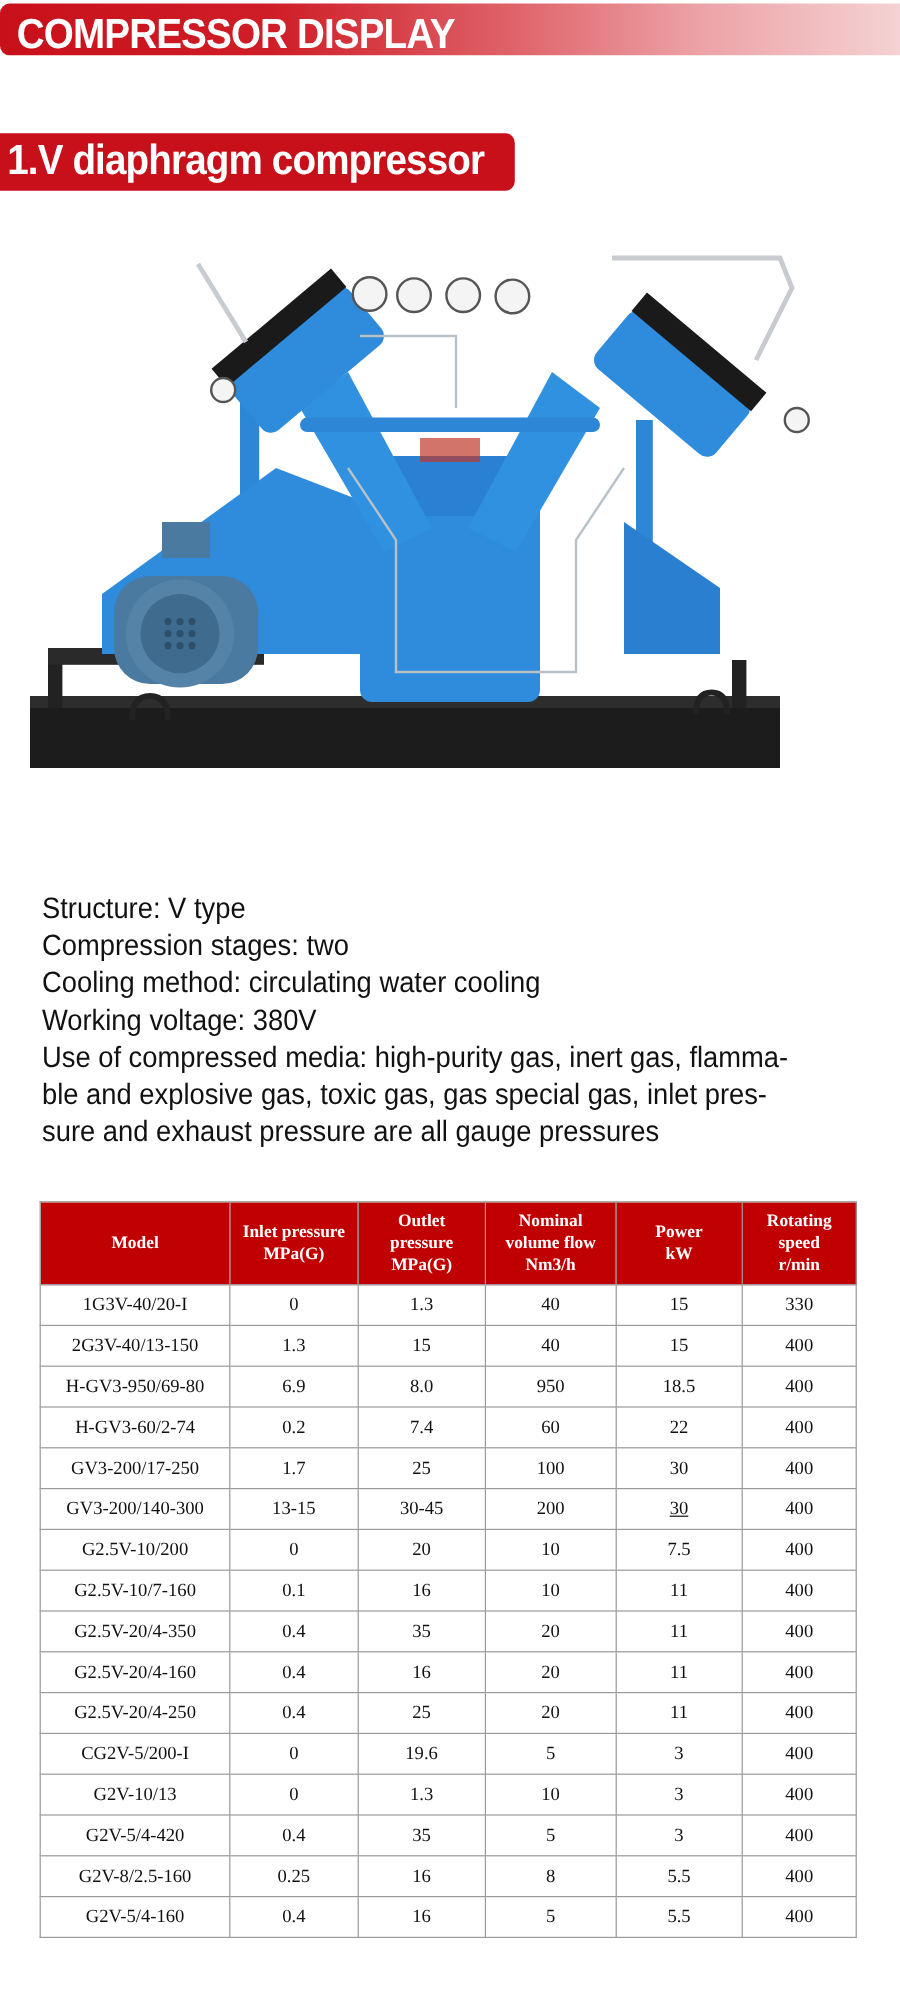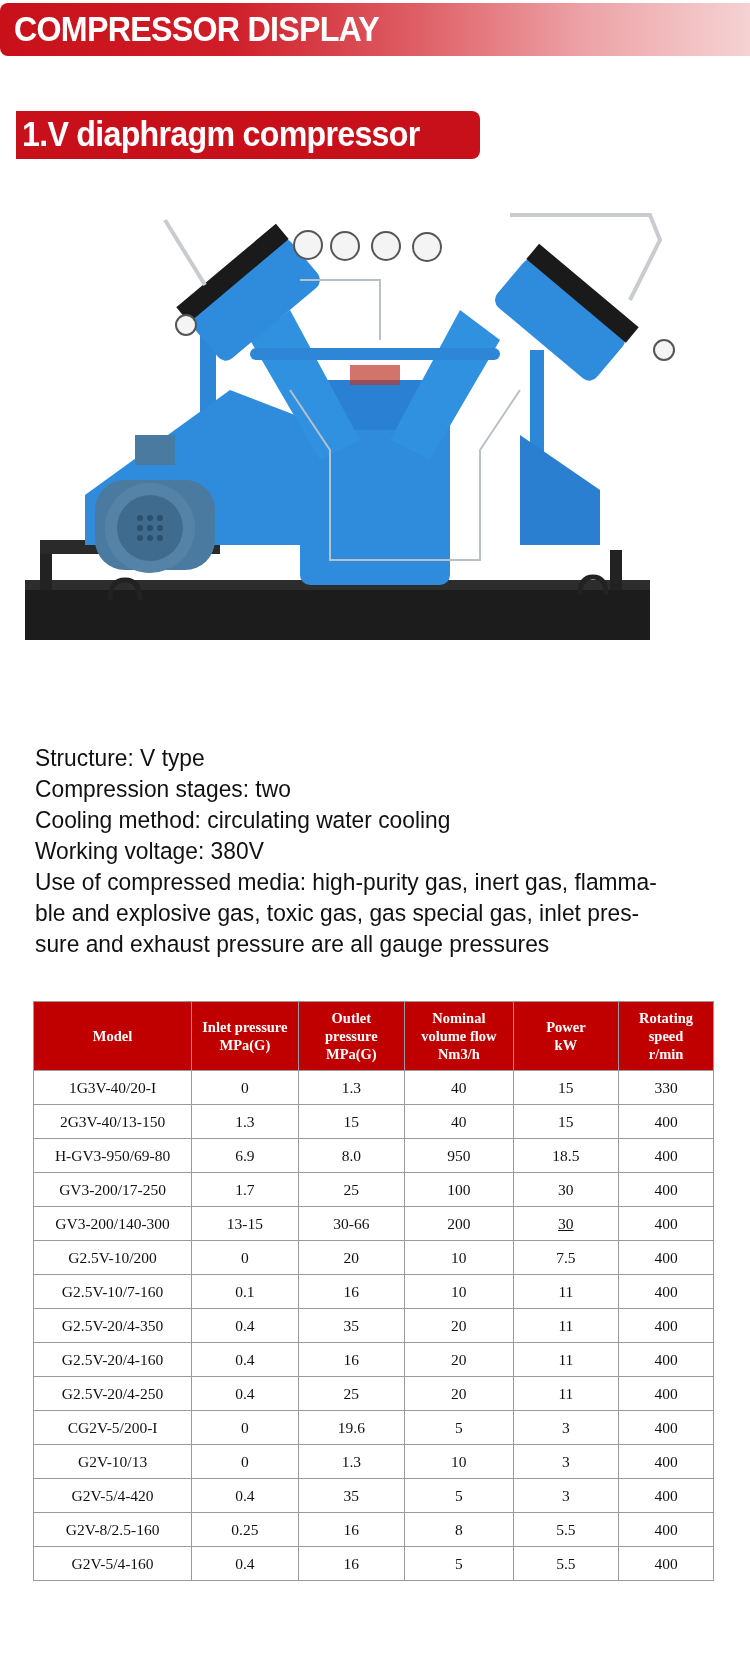--- a/index.html
+++ b/index.html
@@ -1,26 +1,26 @@
 <!DOCTYPE html>
 <html><head>
 <meta charset="utf-8">
 <style>
   html, body { margin: 0; padding: 0; background: #ffffff; }
   body { width: 750px; height: 1666px; position: relative; overflow: hidden;
          font-family: "Liberation Sans", sans-serif; }
 
-  .banner { position: absolute; left: 0; top: 3px; width: 750px; height: 53px;
+  .banner { position: absolute; left: 0; top: 3px; width: 750px; height: 43px;
             border-radius: 8px 0 0 8px;
             background: linear-gradient(to right, #c8101a 0%, #cf1d27 30%, #de5d64 55%, #eca3a7 78%, #f5d2d3 100%); }
   .banner-title { position: absolute; left: 14px; top: 6px; color: #ffffff;
                   font-weight: bold; font-size: 35px; letter-spacing: -0.8px;
                   transform: scaleX(0.92); transform-origin: left center; white-space: nowrap; }
 
-  .subtitle-box { position: absolute; left: 16px; top: 111px; width: 464px; height: 48px;
+  .subtitle-box { position: absolute; left: 0; top: 111px; width: 429px; height: 48px;
                   background: #c8101a; border-radius: 0 8px 8px 0; }
   .subtitle-text { position: absolute; left: 6px; top: 3px; color: #fff; font-weight: bold;
                    font-size: 35px; letter-spacing: -0.8px;
                    transform: scaleX(0.92); transform-origin: left center; white-space: nowrap; }
 
   .photo { position: absolute; left: 0; top: 200px; width: 750px; height: 480px; }
 
   .specs { position: absolute; left: 35px; top: 742px; width: 690px;
            font-size: 24.5px; line-height: 31px; color: #111;
            transform: scaleX(0.93); transform-origin: left top; }
@@ -158,31 +158,39 @@
       </tr>
       <tr>
         <td><span>H-GV3-950/69-80</span></td>
         <td><span>6.9</span></td>
         <td><span>8.0</span></td>
         <td><span>950</span></td>
         <td><span>18.5</span></td>
         <td><span>400</span></td>
       </tr>
       <tr>
+        <td><span>H-GV3-60/2-74</span></td>
+        <td><span>0.2</span></td>
+        <td><span>7.4</span></td>
+        <td><span>60</span></td>
+        <td><span>22</span></td>
+        <td><span>400</span></td>
+      </tr>
+      <tr>
         <td><span>GV3-200/17-250</span></td>
         <td><span>1.7</span></td>
         <td><span>25</span></td>
         <td><span>100</span></td>
         <td><span>30</span></td>
         <td><span>400</span></td>
       </tr>
       <tr>
         <td><span>GV3-200/140-300</span></td>
         <td><span>13-15</span></td>
-        <td><span>30-66</span></td>
+        <td><span>30-45</span></td>
         <td><span>200</span></td>
         <td><span class="underline">30</span></td>
         <td><span>400</span></td>
       </tr>
       <tr>
         <td><span>G2.5V-10/200</span></td>
         <td><span>0</span></td>
         <td><span>20</span></td>
         <td><span>10</span></td>
         <td><span>7.5</span></td>

